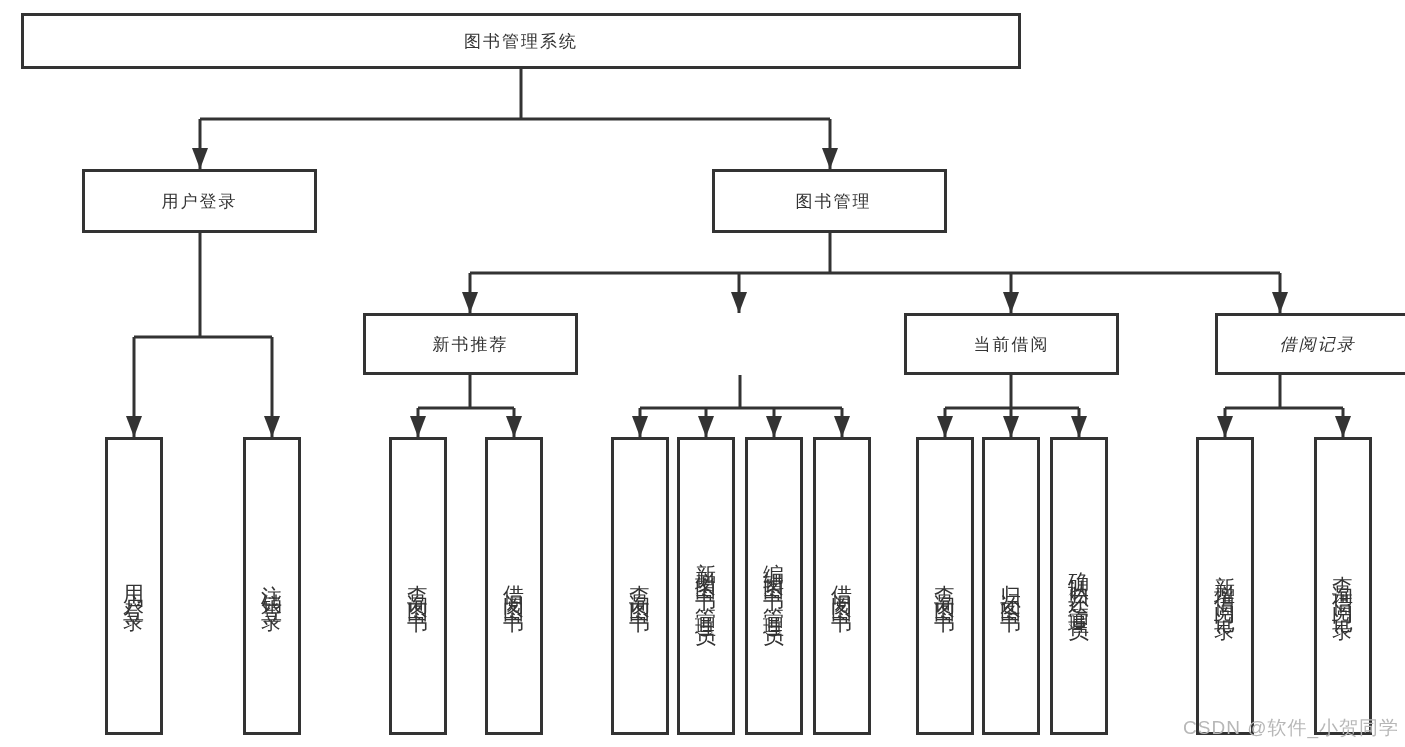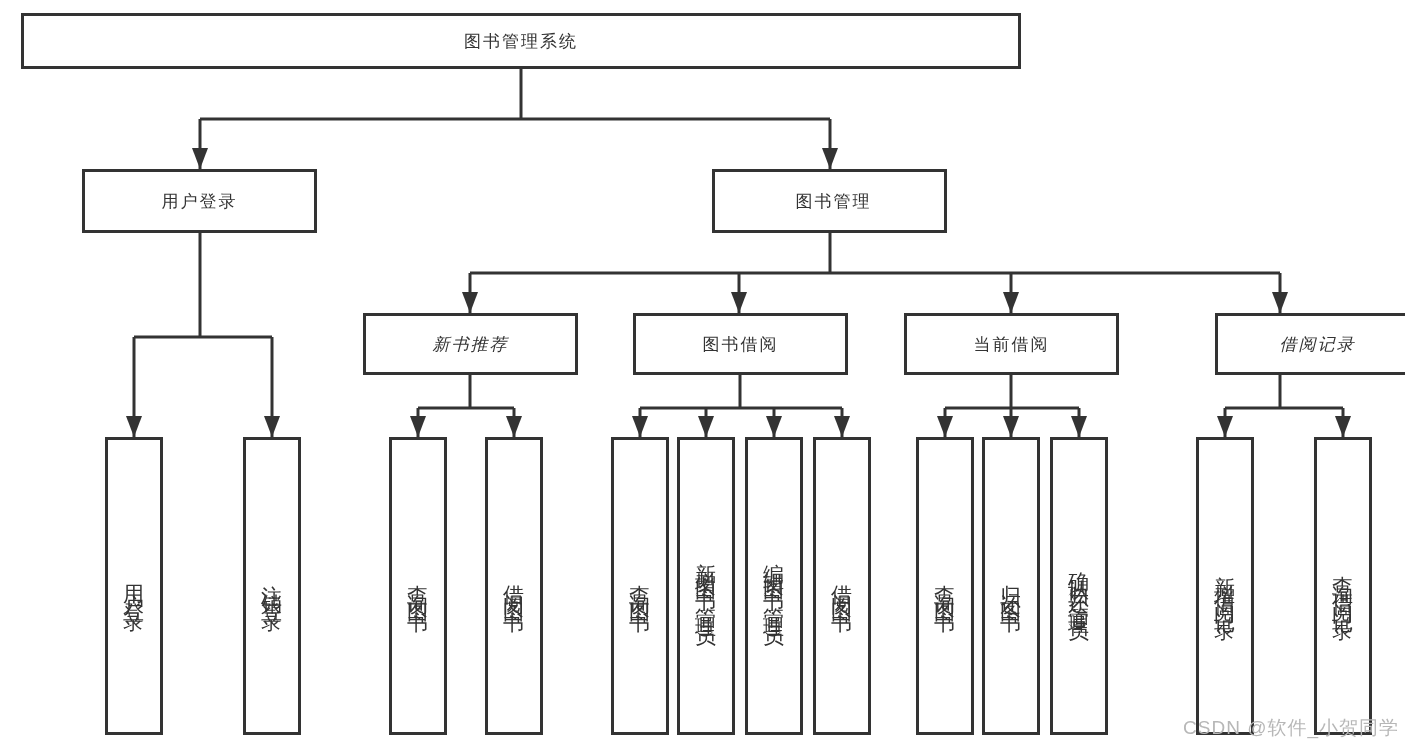--- a/index.html
+++ b/index.html
@@ -120,25 +120,22 @@
     <span class="hlabel">图书管理系统</span>
   </div>
 
   <div class="node l2-box" style="left:82px;">
     <span class="hlabel">用户登录</span>
   </div>
   <div class="node l2-box" style="left:712px;padding-left:8px;">
     <span class="hlabel">图书管理</span>
   </div>
 
-  <div class="node l3-box" style="left:363px;font-style:italic;">
+  <div class="node l3-box" style="left:363px;">
     <span class="hlabel">新书推荐</span>
-  </div>
-  <div class="node l3-box" style="left:633px;">
-    <span class="hlabel">图书借阅</span>
   </div>
   <div class="node l3-box" style="left:904px;">
     <span class="hlabel">当前借阅</span>
   </div>
   <div class="node l3-box" style="left:1215px;width:205px;font-style:italic;">
     <span class="hlabel">借阅记录</span>
   </div>
 
   <div class="node leaf-box" style="left:105px;">
     <span class="vlabel">用户登录</span>

